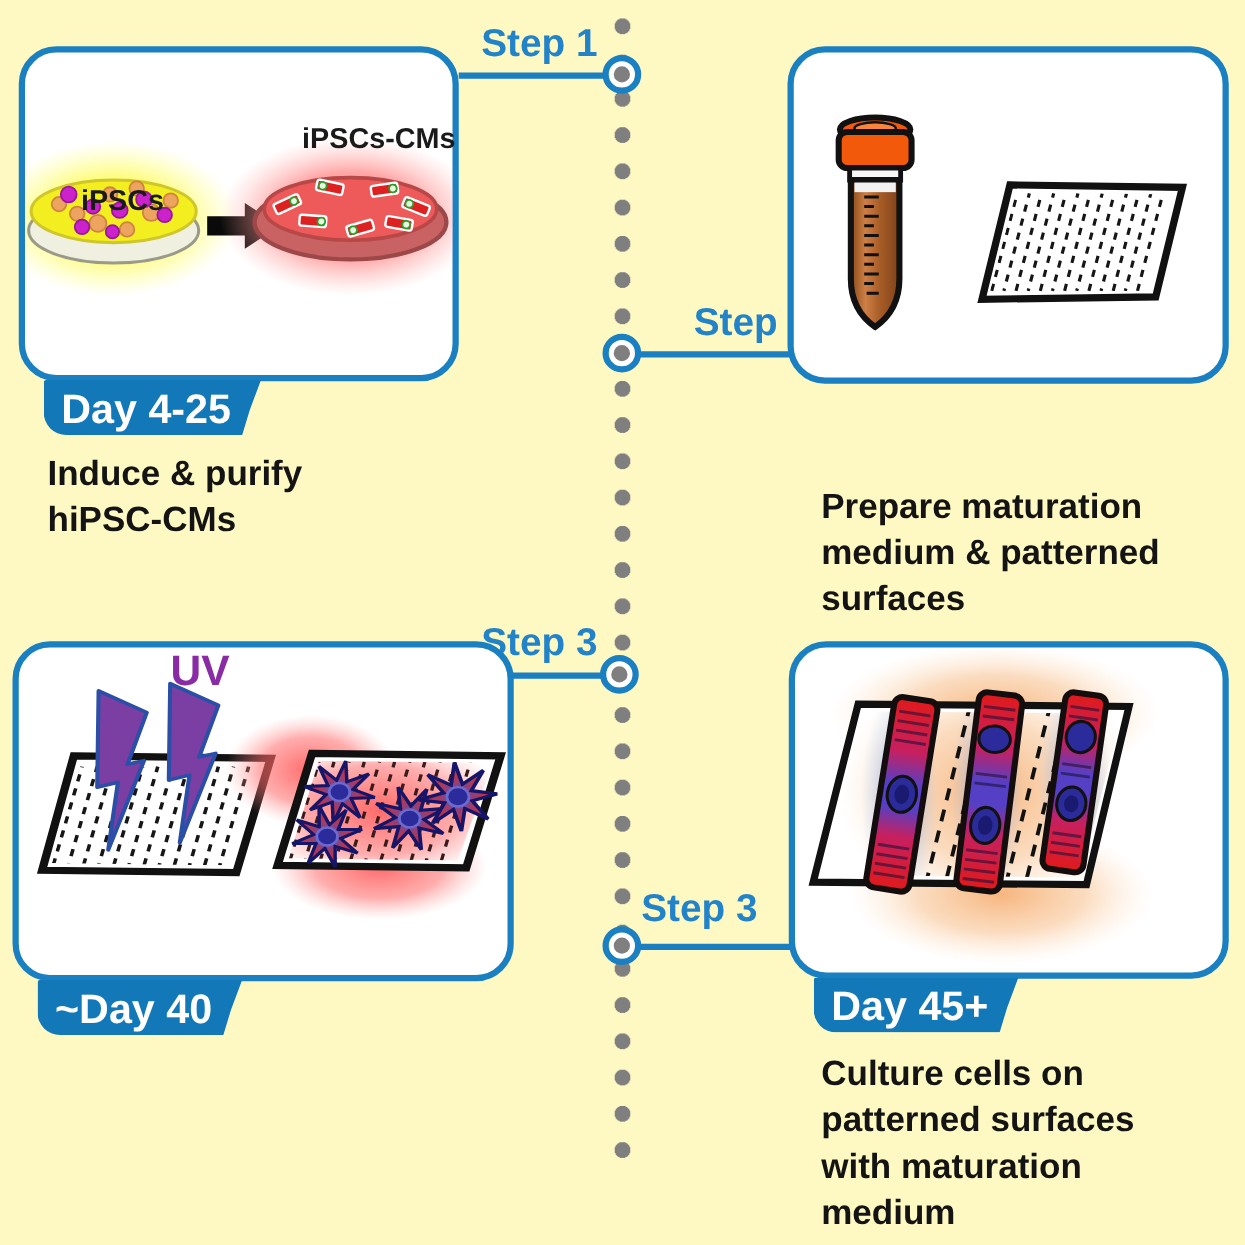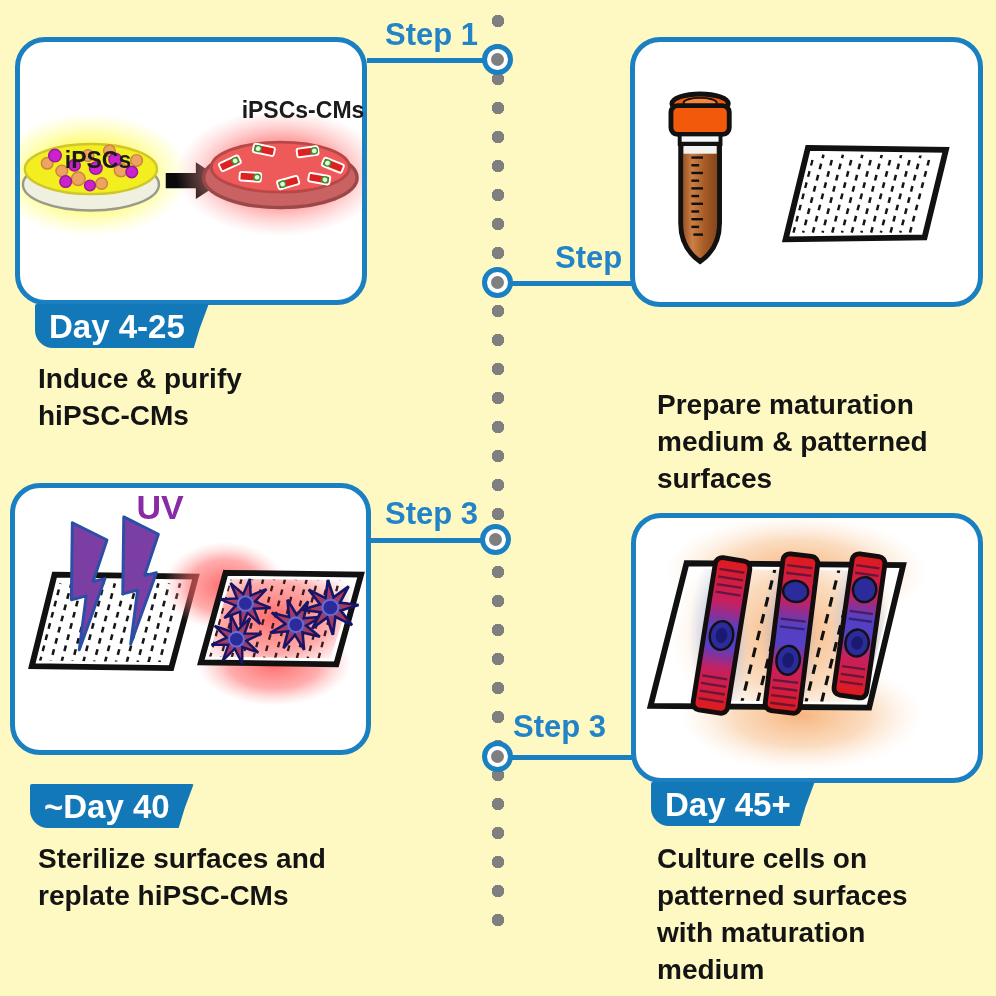--- a/index.html
+++ b/index.html
@@ -219,21 +219,21 @@
           <line x1="273" y1="198" x2="294" y2="117" stroke-dasharray="6 6" stroke-dashoffset="4"></line>
           <line x1="283" y1="198" x2="304" y2="117" stroke-dasharray="6 6"></line>
         </g>
       </g>
     </svg>
   </div>
   <div class="caption" style="left:657px;top:362px;margin-top:24px;">Prepare maturation
 medium &amp; patterned
 surfaces</div>
 
-  <div class="panel" style="left:10px;top:483px;width:361px;height:272px;">
+  <div class="panel" style="left:10px;top:513px;width:401px;height:272px;">
     <svg viewBox="0 0 355 272" preserveAspectRatio="none">
       <defs>
         <radialGradient id="gRed3" cx="50%" cy="50%" r="50%">
           <stop offset="0%" stop-color="#ff5a5a" stop-opacity="0.9"></stop>
           <stop offset="60%" stop-color="#ff6a6a" stop-opacity="0.55"></stop>
           <stop offset="100%" stop-color="#ffa0a0" stop-opacity="0"></stop>
         </radialGradient>
         <radialGradient id="gCell" cx="50%" cy="50%" r="50%">
           <stop offset="0%" stop-color="#4a55c0"></stop>
           <stop offset="55%" stop-color="#b03858"></stop>
@@ -301,22 +301,20 @@
           <circle cx="233" cy="120" r="7.5"></circle>
           <circle cx="284" cy="142" r="7.5"></circle>
           <circle cx="224" cy="157" r="7.5"></circle>
           <circle cx="319" cy="124" r="8"></circle>
         </g>
       </g>
     </svg>
     <div class="uv-label" style="left:110px;top:0px;width:70px;text-align:center;">UV</div>
   </div>
   <div class="badge" style="left:30px;top:784px;">~Day 40</div>
-  <div class="caption" style="left:38px;top:840px;">Sterilize surfaces and
-replate hiPSC-CMs</div>
 
   <div class="panel" style="left:631px;top:513px;width:352px;height:270px;">
     <svg viewBox="0 0 352 270" preserveAspectRatio="none">
       <defs>
         <radialGradient id="gOr" cx="50%" cy="50%" r="50%">
           <stop offset="0%" stop-color="#f6ad70" stop-opacity="0.9"></stop>
           <stop offset="55%" stop-color="#f8c494" stop-opacity="0.6"></stop>
           <stop offset="100%" stop-color="#fde3c8" stop-opacity="0"></stop>
         </radialGradient>
         <radialGradient id="gBlu" cx="50%" cy="50%" r="50%">

